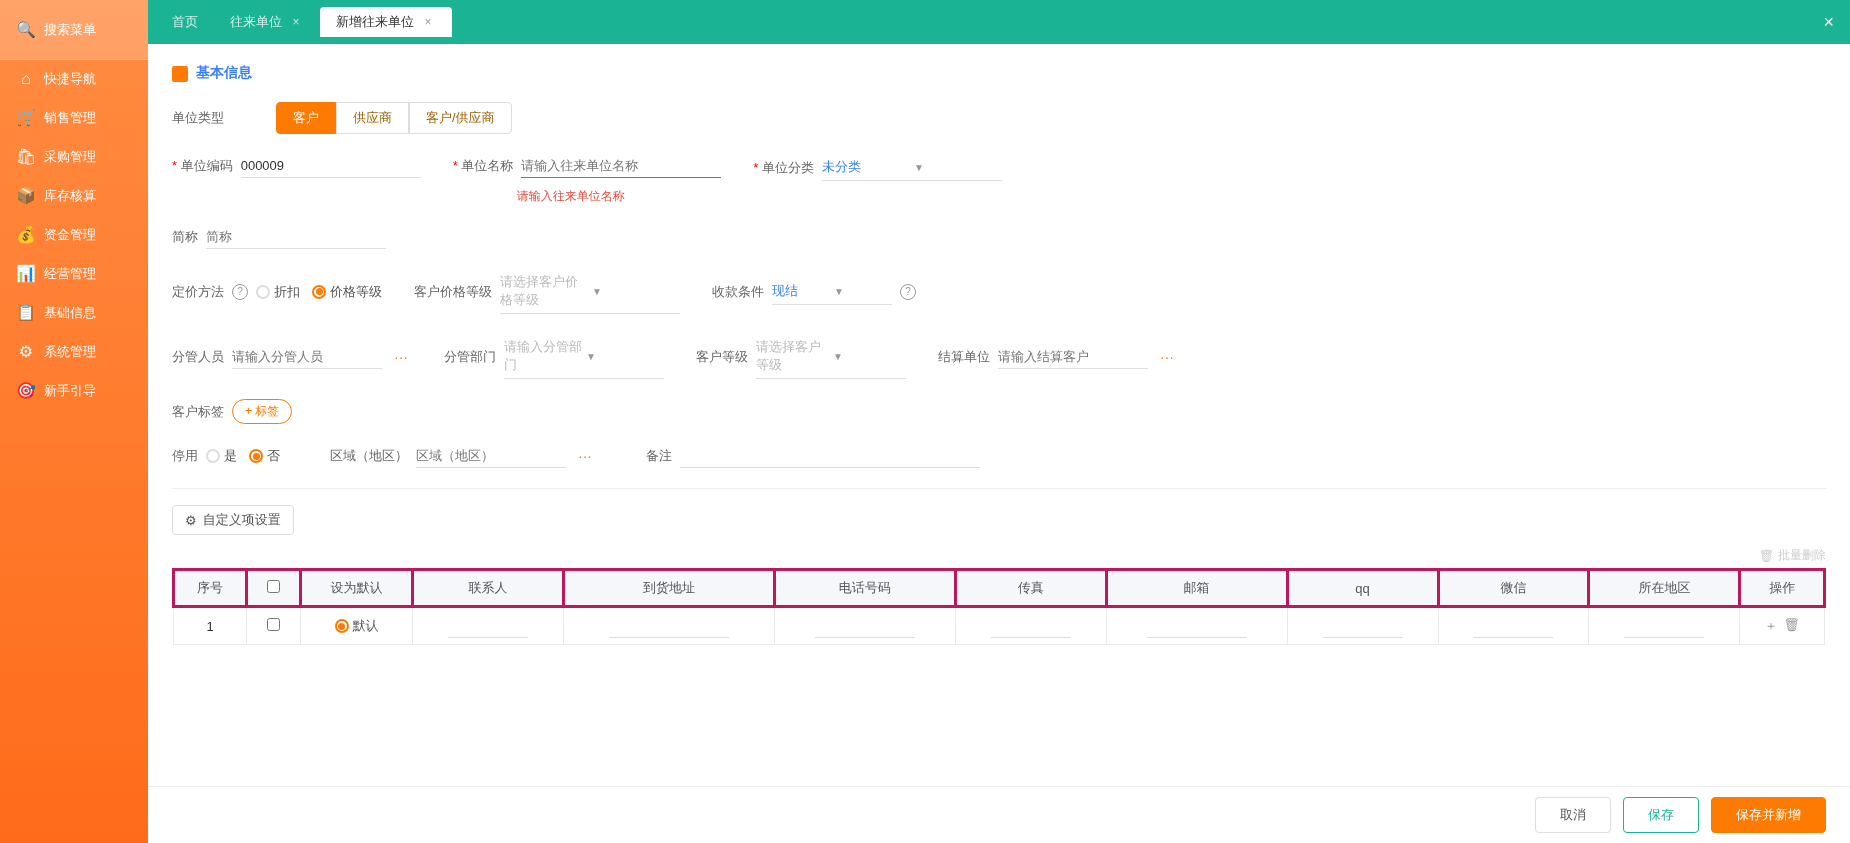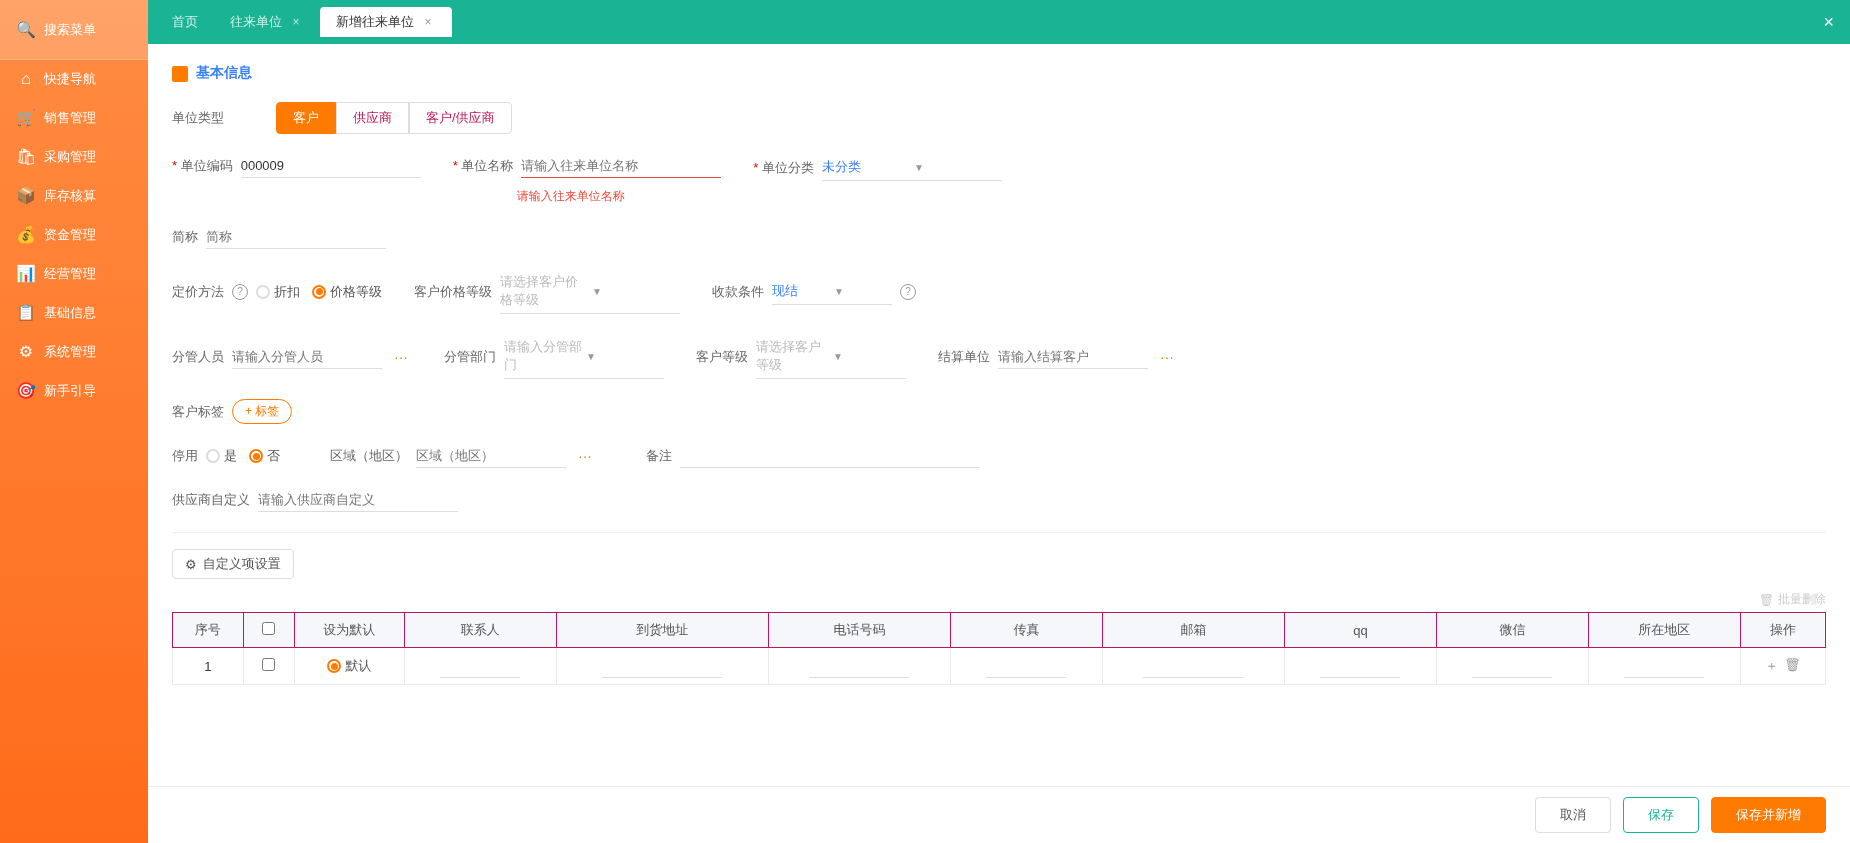--- a/index.html
+++ b/index.html
@@ -155,21 +155,21 @@
     .btn-group {
       display: flex;
       gap: 0;
     }
     .btn {
       padding: 6px 16px;
       border: 1px solid #ddd;
       cursor: pointer;
       font-size: 13px;
       background: #fff;
-      color: #be185d;
+      color: #a16207;
     }
     .btn.active {
       background: #ff7a00;
       border-color: #ff7a00;
       color: #fff;
     }
     .btn:first-child { border-radius: 4px 0 0 4px; margin-left: 44px; }
     .btn:last-child { border-radius: 0 4px 4px 0; }
 
     
@@ -265,21 +265,21 @@
     }
 
     
     .data-table {
       width: 100%;
       border-collapse: collapse;
       font-size: 13px;
     }
     .data-table th {
       background: #f5f7fa;
-      border: 1px solid #be185d;
+      border: 3px solid #be185d;
       padding: 8px 10px;
       text-align: center;
       color: #555;
       font-weight: 500;
     }
     .data-table td {
       border: 1px solid #e8eaec;
       padding: 6px 10px;
       text-align: center;
       color: #333;
@@ -547,26 +547,20 @@
           <input class="form-input" type="text" style="width: 150px;" placeholder="区域（地区）">
           <span class="more-btn">···</span>
         </div>
 
         <div class="form-field">
           <span class="form-label">备注</span>
           <input class="form-input" type="text" style="width: 300px;">
         </div>
       </div>
 
-      <div class="form-row">
-        <div class="form-field">
-          <span class="form-label">供应商自定义</span>
-          <input class="form-input" type="text" style="width: 200px;" placeholder="请输入供应商自定义">
-        </div>
-      </div>
 
       <hr class="section-divider">
 
       <button class="custom-settings-btn">
         <span>⚙</span>
         <span>自定义项设置</span>
       </button>
 
       <div class="batch-delete">
         <span>🗑</span>

